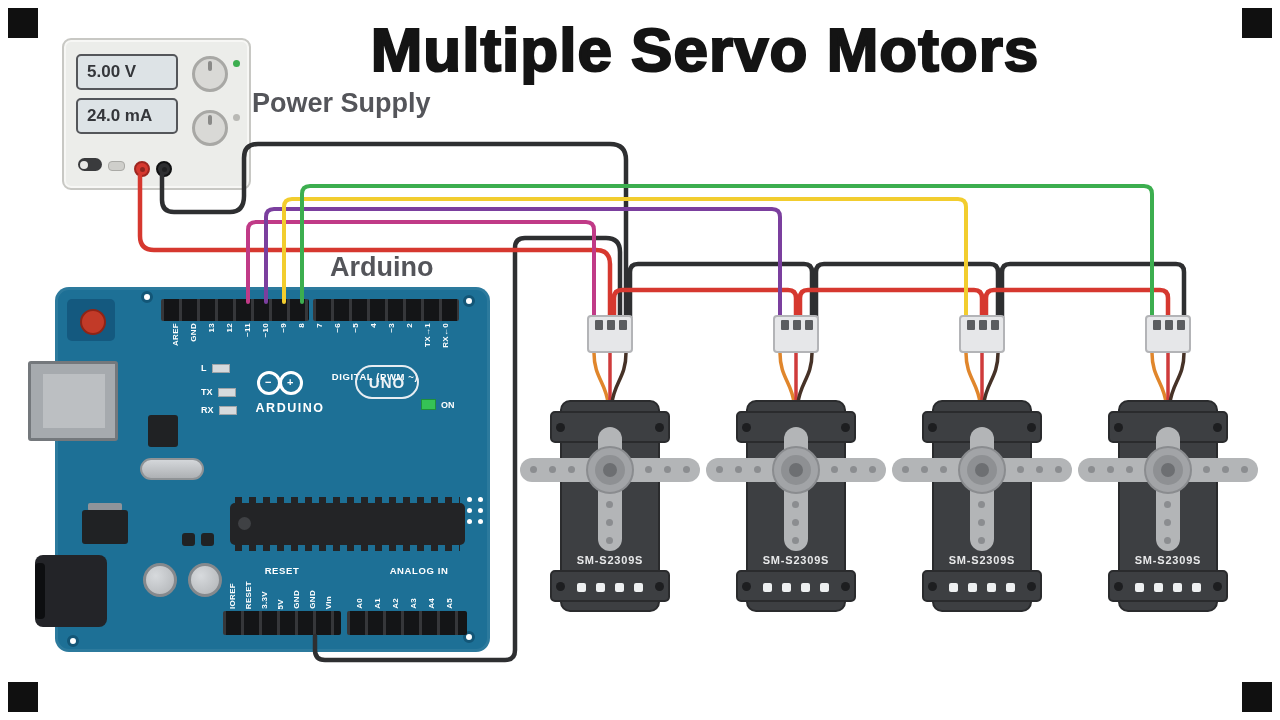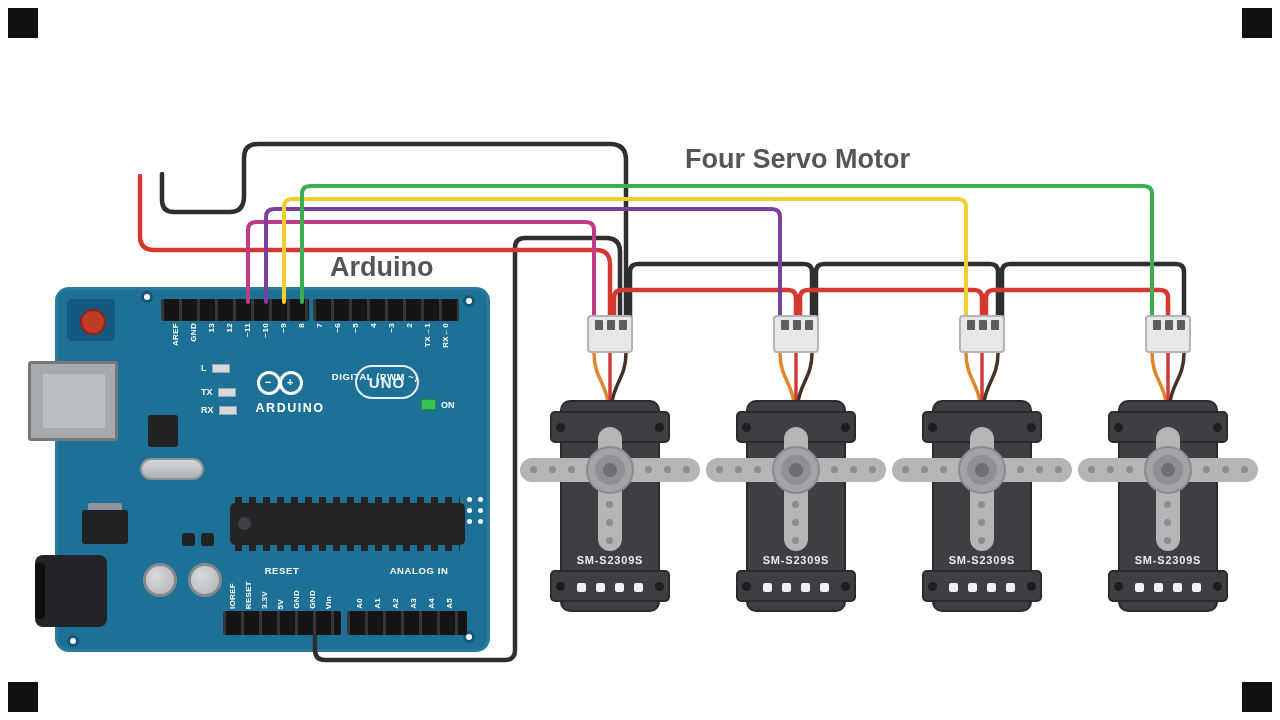--- a/index.html
+++ b/index.html
@@ -89,23 +89,50 @@
 </head>
 <body>
 
 <div id="canvas">
 
   <div class="corner" style="left:8px;top:8px;"></div>
   <div class="corner" style="left:1242px;top:8px;"></div>
   <div class="corner" style="left:8px;top:682px;"></div>
   <div class="corner" style="left:1242px;top:682px;"></div>
 
-  <div class="abs dlabel" style="left:685px;top:144px;">Four Servo Motor</div>
+  <div class="abs title">Multiple Servo Motors</div>
+  <div class="abs dlabel" style="left:252px;top:88px;">Power Supply</div>
   <div class="abs dlabel" style="left:330px;top:252px;">Arduino</div>
 
+  <div class="abs psu">
+    <div class="abs psu-display" style="top:14px;">
+      <span>5.00 V</span>
+    </div>
+    <div class="abs psu-display" style="top:58px;">
+      <span>24.0 mA</span>
+    </div>
+    <div class="abs knob" style="top:16px;">
+        <i></i>
+      </div>
+    <div class="abs knob" style="top:70px;">
+        <i></i>
+      </div>
+    <div class="abs ind-dot" style="left:169px;top:20px;background:#3cae4f;"></div>
+    <div class="abs ind-dot" style="left:169px;top:74px;background:#b9b9b5;"></div>
+    <div class="abs psw">
+        <i></i>
+      </div>
+    <div class="abs poval"></div>
+    <div class="abs term red" style="left:70px;top:121px;">
+        <i></i>
+      </div>
+    <div class="abs term blk" style="left:92px;top:121px;">
+        <i></i>
+      </div>
+  </div>
 
   <div class="abs board">
     <div class="abs mhole" style="left:86px;top:4px;"></div>
     <div class="abs mhole" style="left:408px;top:8px;"></div>
     <div class="abs mhole" style="left:408px;top:344px;"></div>
     <div class="abs mhole" style="left:12px;top:348px;"></div>
 
     <div class="abs hdr" style="left:106px;top:12px;width:148px;"></div>
     <div class="abs hdr" style="left:258px;top:12px;width:146px;"></div>
     <div class="abs pinrow top" style="left:112px;top:36px;">

